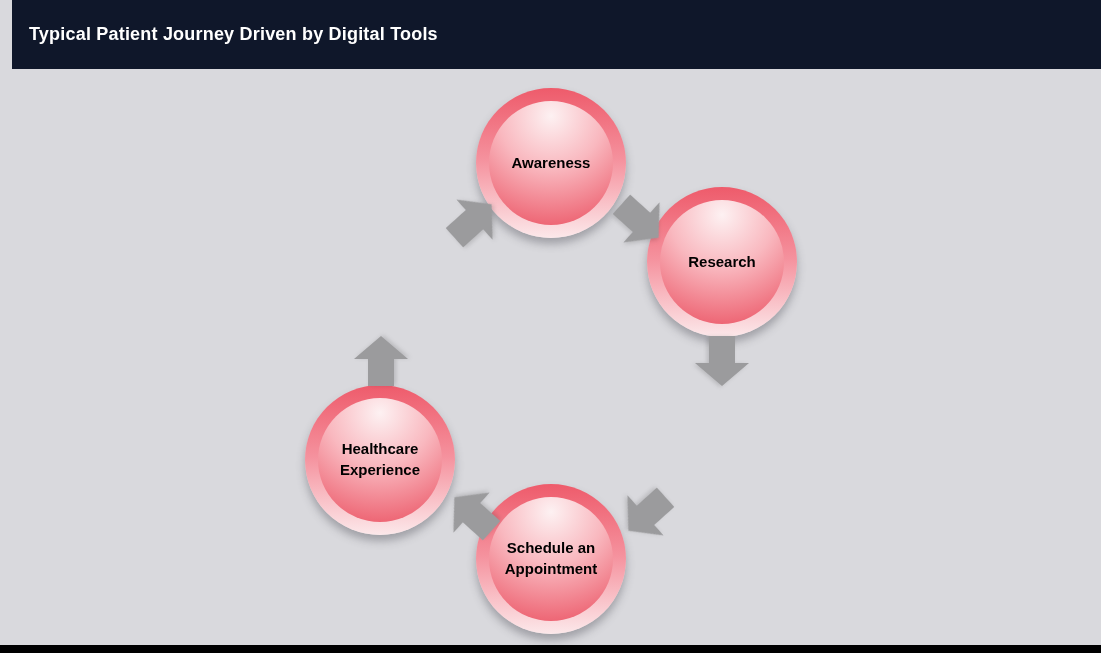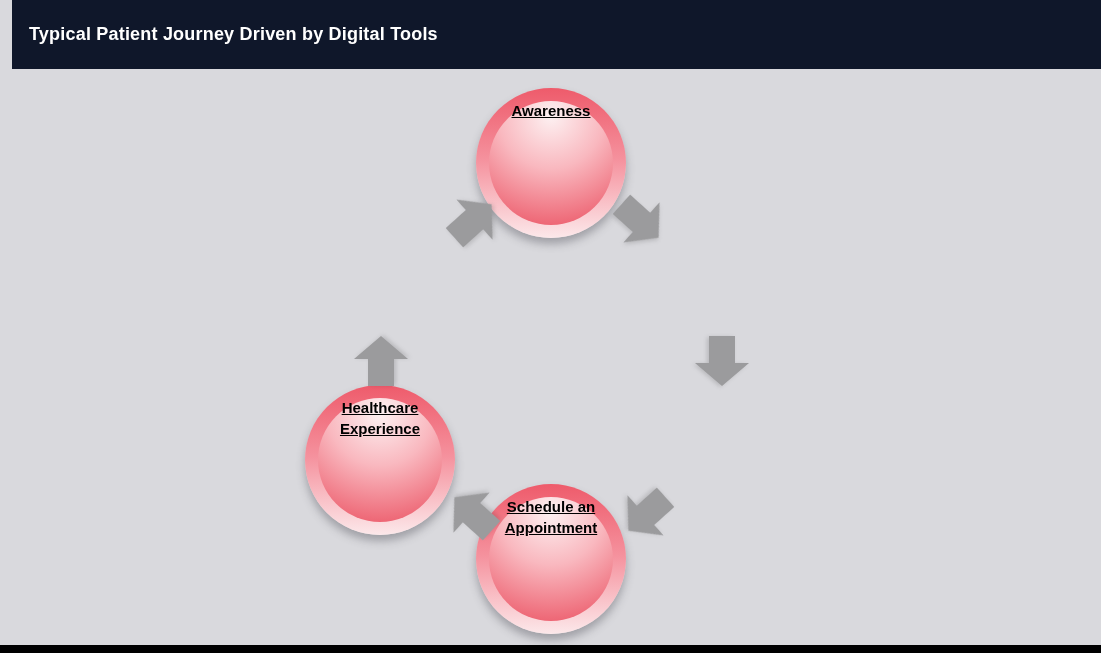--- a/index.html
+++ b/index.html
@@ -18,21 +18,21 @@
     position:absolute;left:0;bottom:0;width:100%;height:8px;background:#000;
   }
   .node{
     position:absolute;width:150px;height:150px;border-radius:50%;
     background:linear-gradient(180deg,#ee5b6b 0%,#f5929e 48%,#fce8ea 100%);
     box-shadow:0 6px 9px rgba(90,90,100,0.45);
   }
   .node-inner{
     position:absolute;inset:13px;border-radius:50%;
     background:radial-gradient(circle at 50% 12%,#fdf1f2 0%,#f9b8bf 42%,#ed6170 90%);
-    display:flex;justify-content:center;text-align:center;text-decoration:underline;
+    display:flex;align-items:center;justify-content:center;text-align:center;
   }
   .node-label{
     width:120px;font-size:15px;font-weight:bold;color:#000;line-height:1.38;
   }
   .node-awareness{left:476px;top:88px;}
   .node-research{left:647px;top:187px;}
   .node-rhf{left:647px;top:385px;}
   .node-schedule{left:476px;top:484px;}
   .node-healthexp{left:305px;top:385px;}
   .node-followup{left:305px;top:187px;}
@@ -56,20 +56,25 @@
   <div class="title-bar">
     <h1>Typical Patient Journey Driven by Digital Tools</h1>
   </div>
 
   <div class="node node-awareness">
     <div class="node-inner">
       <div class="node-label">Awareness</div>
     </div>
   </div>
 
+  <div class="node node-research">
+    <div class="node-inner">
+      <div class="node-label">Research</div>
+    </div>
+  </div>
 
 
   <div class="node node-healthexp">
     <div class="node-inner">
       <div class="node-label">Healthcare Experience</div>
     </div>
   </div>
 
   <div class="node node-schedule">
     <div class="node-inner">

